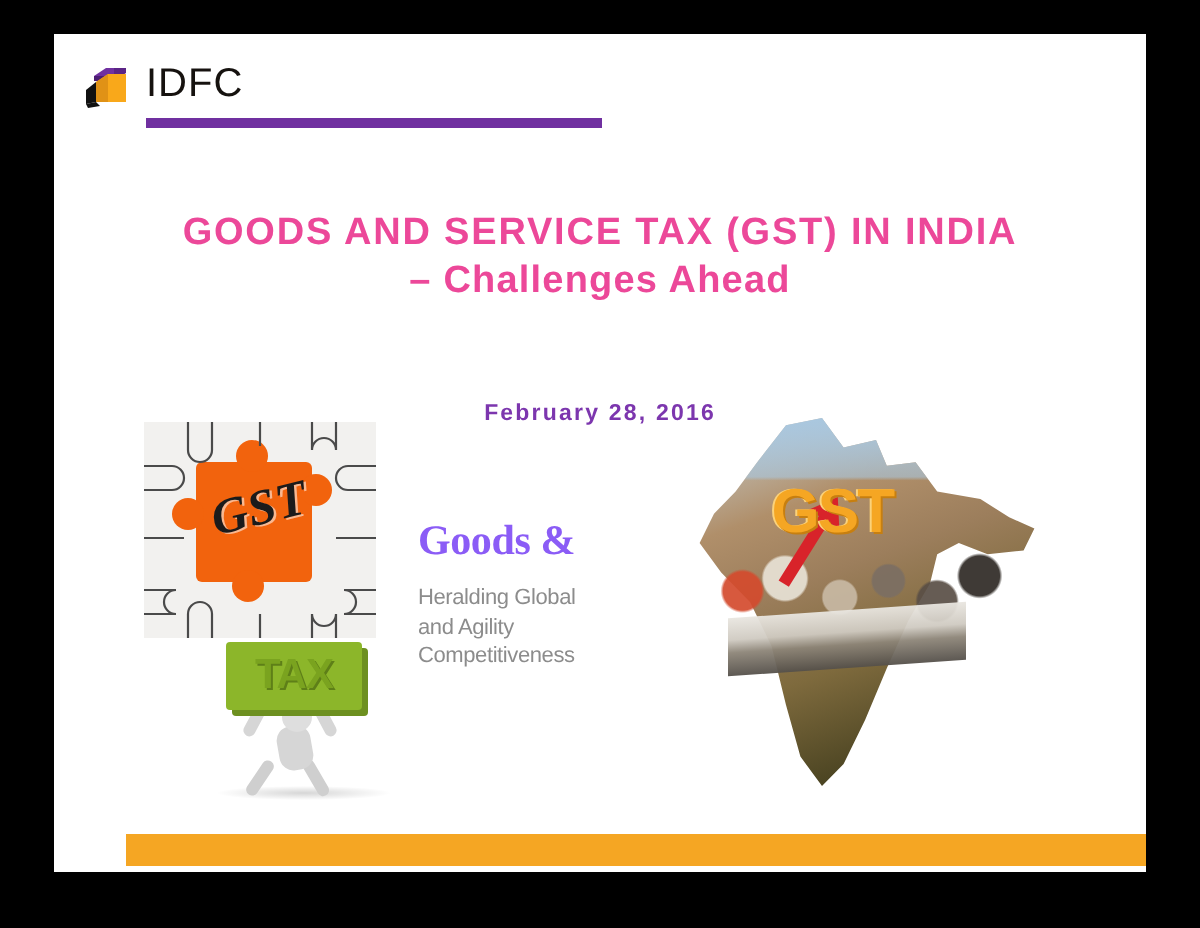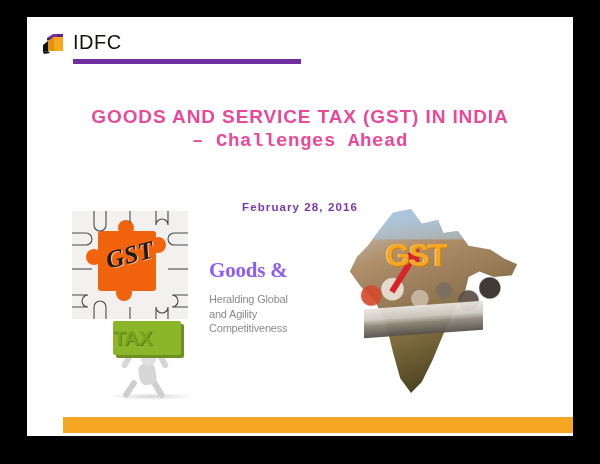--- a/index.html
+++ b/index.html
@@ -88,21 +88,20 @@
     font-family: "Liberation Sans", sans-serif;
     font-weight: bold;
     color: #ec4899;
     font-size: 19px;
     letter-spacing: 0.9px;
     line-height: 1.28;
     white-space: nowrap;
   }
   #slide-title-line2 {
     letter-spacing: 0.6px;
-    font-family: Liberation Mono, monospace;
   }
   #slide-date {
     position: absolute;
     left: 0;
     top: 168px;
     width: 546px;
     text-align: center;
     font-family: "Liberation Sans", sans-serif;
     font-weight: bold;
     font-size: 11.5px;
@@ -187,21 +186,21 @@
     border-radius: 2px;
     box-shadow: 3px 3px 0 #6d9020;
   }
   #tax-block-label {
     position: absolute;
     left: 0;
     top: 0;
     width: 68px;
     height: 34px;
     line-height: 34px;
-    text-align: left;
+    text-align: center;
     font-family: "Liberation Sans", sans-serif;
     font-weight: bold;
     font-size: 21px;
     letter-spacing: -0.5px;
     color: #7aa31f;
     text-shadow: 1px 1px 0 #5e7f18;
   }
   .figure-part { position: absolute; background: #d9d9d9; }
   #fig-head { left: 52px; top: 30px; width: 15px; height: 15px; border-radius: 50%; background: #dedede; }
   #fig-torso { left: 50px; top: 42px; width: 17px; height: 22px; border-radius: 7px; background: #d6d6d6; transform: rotate(-10deg); }

